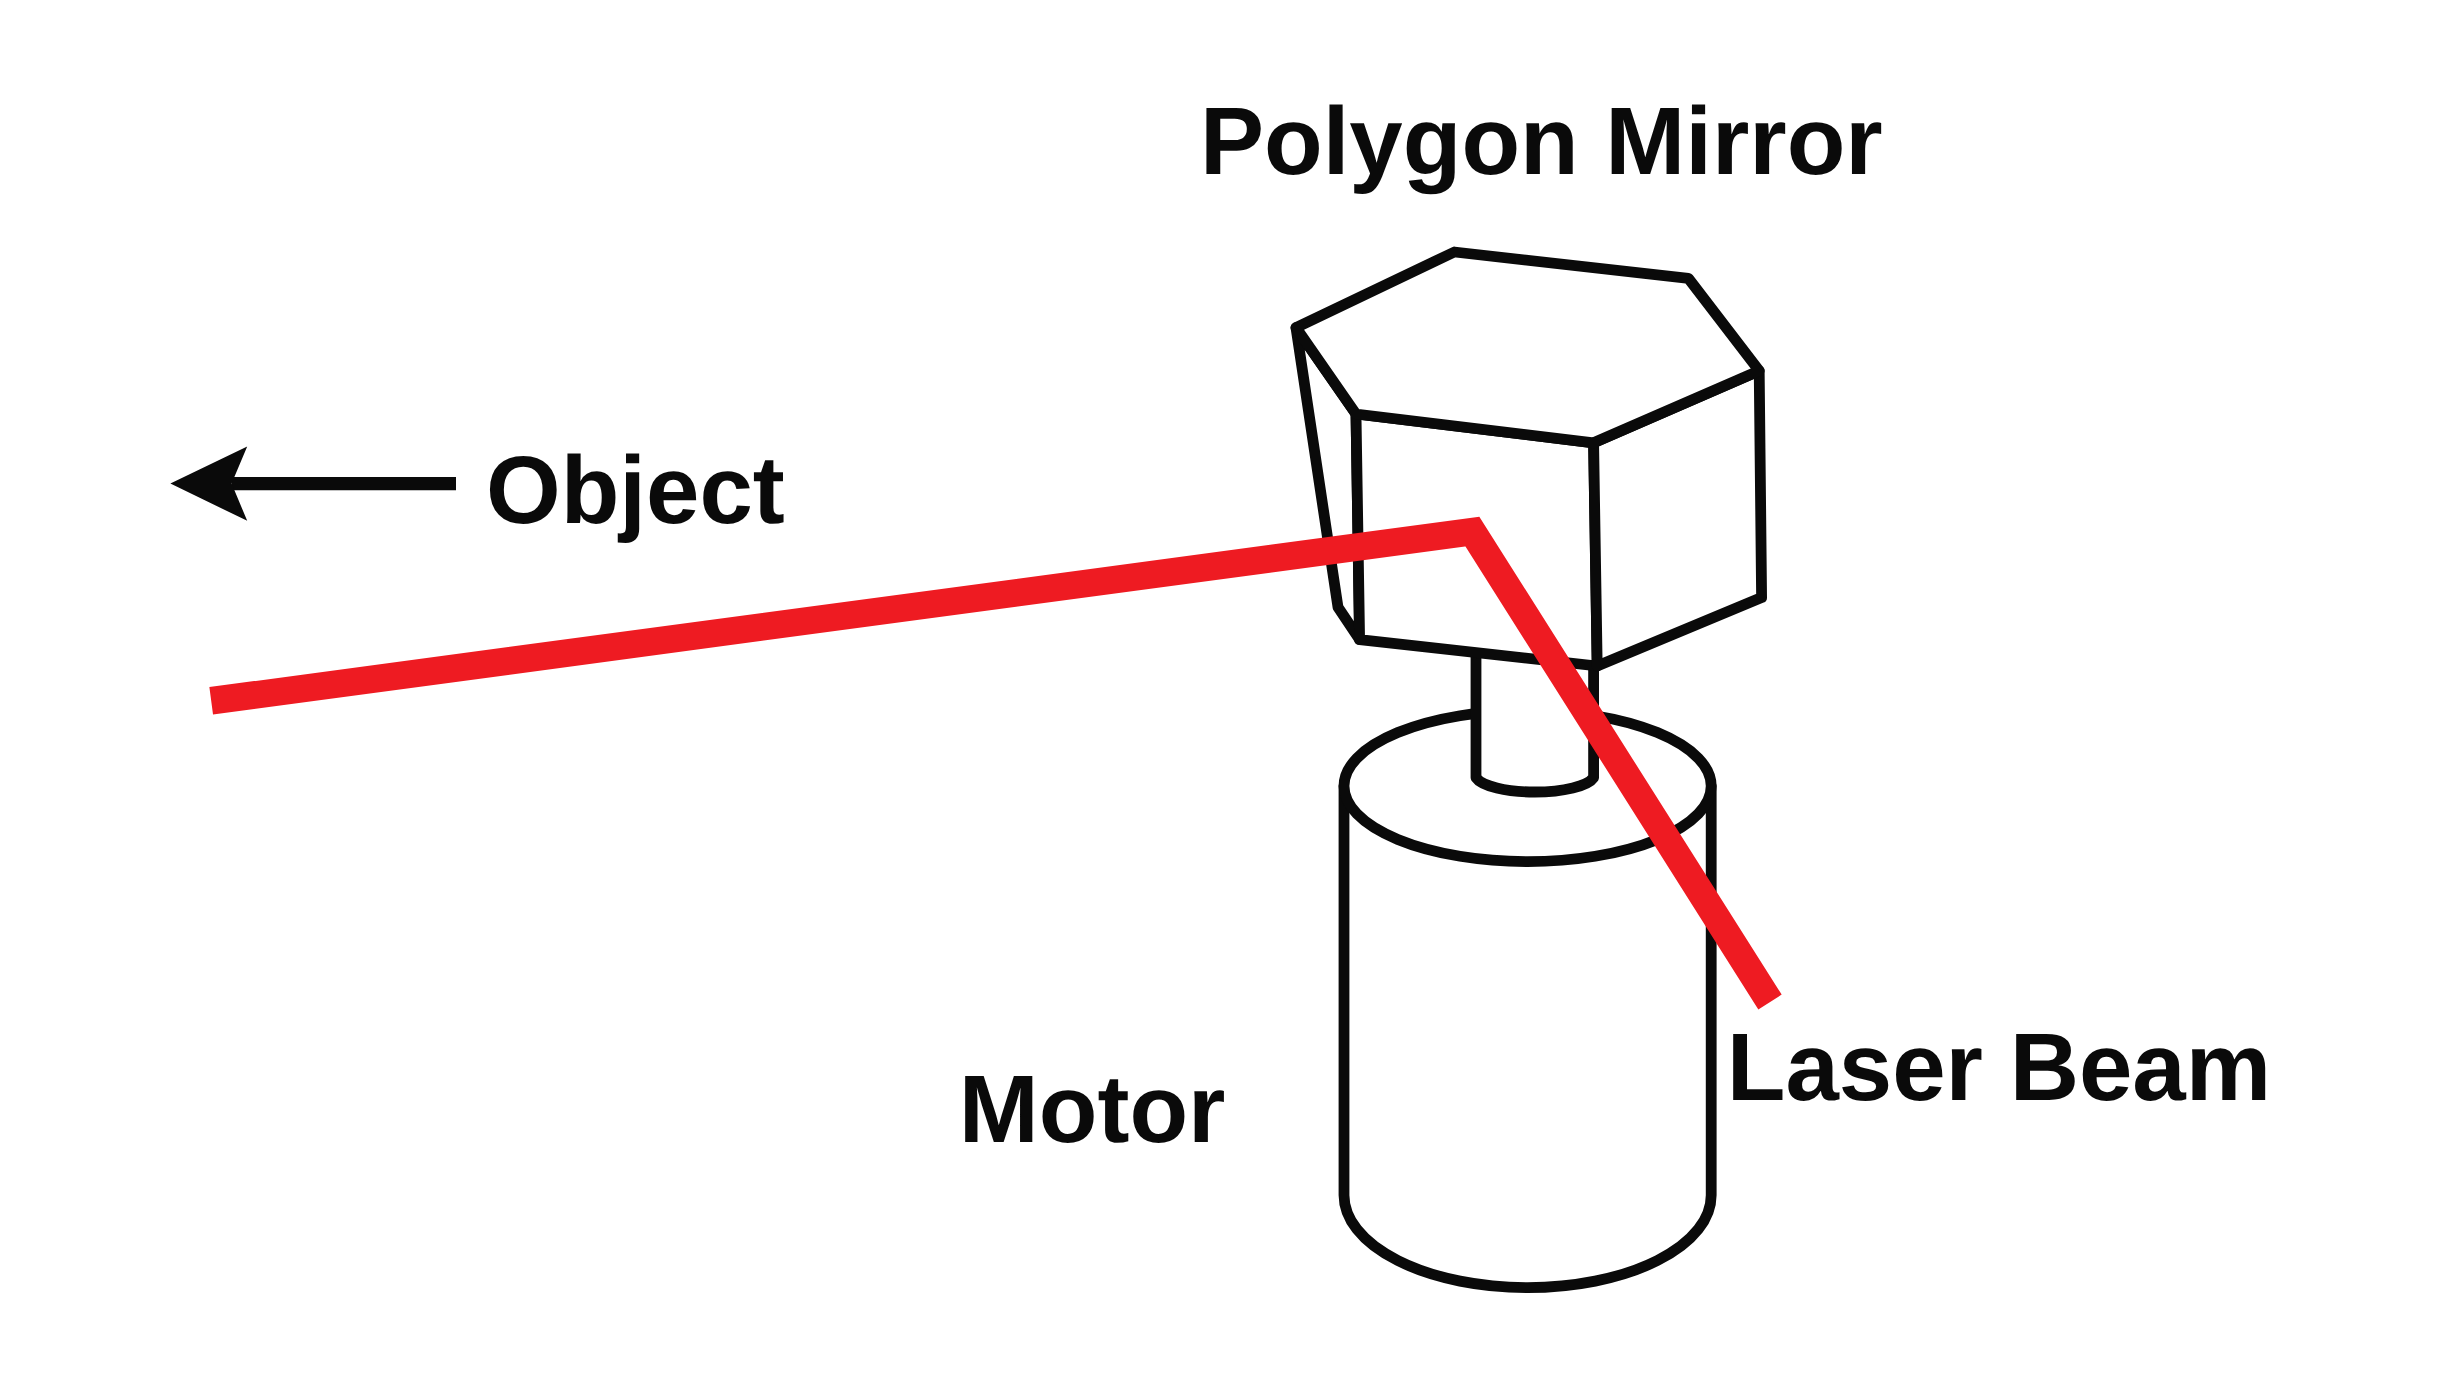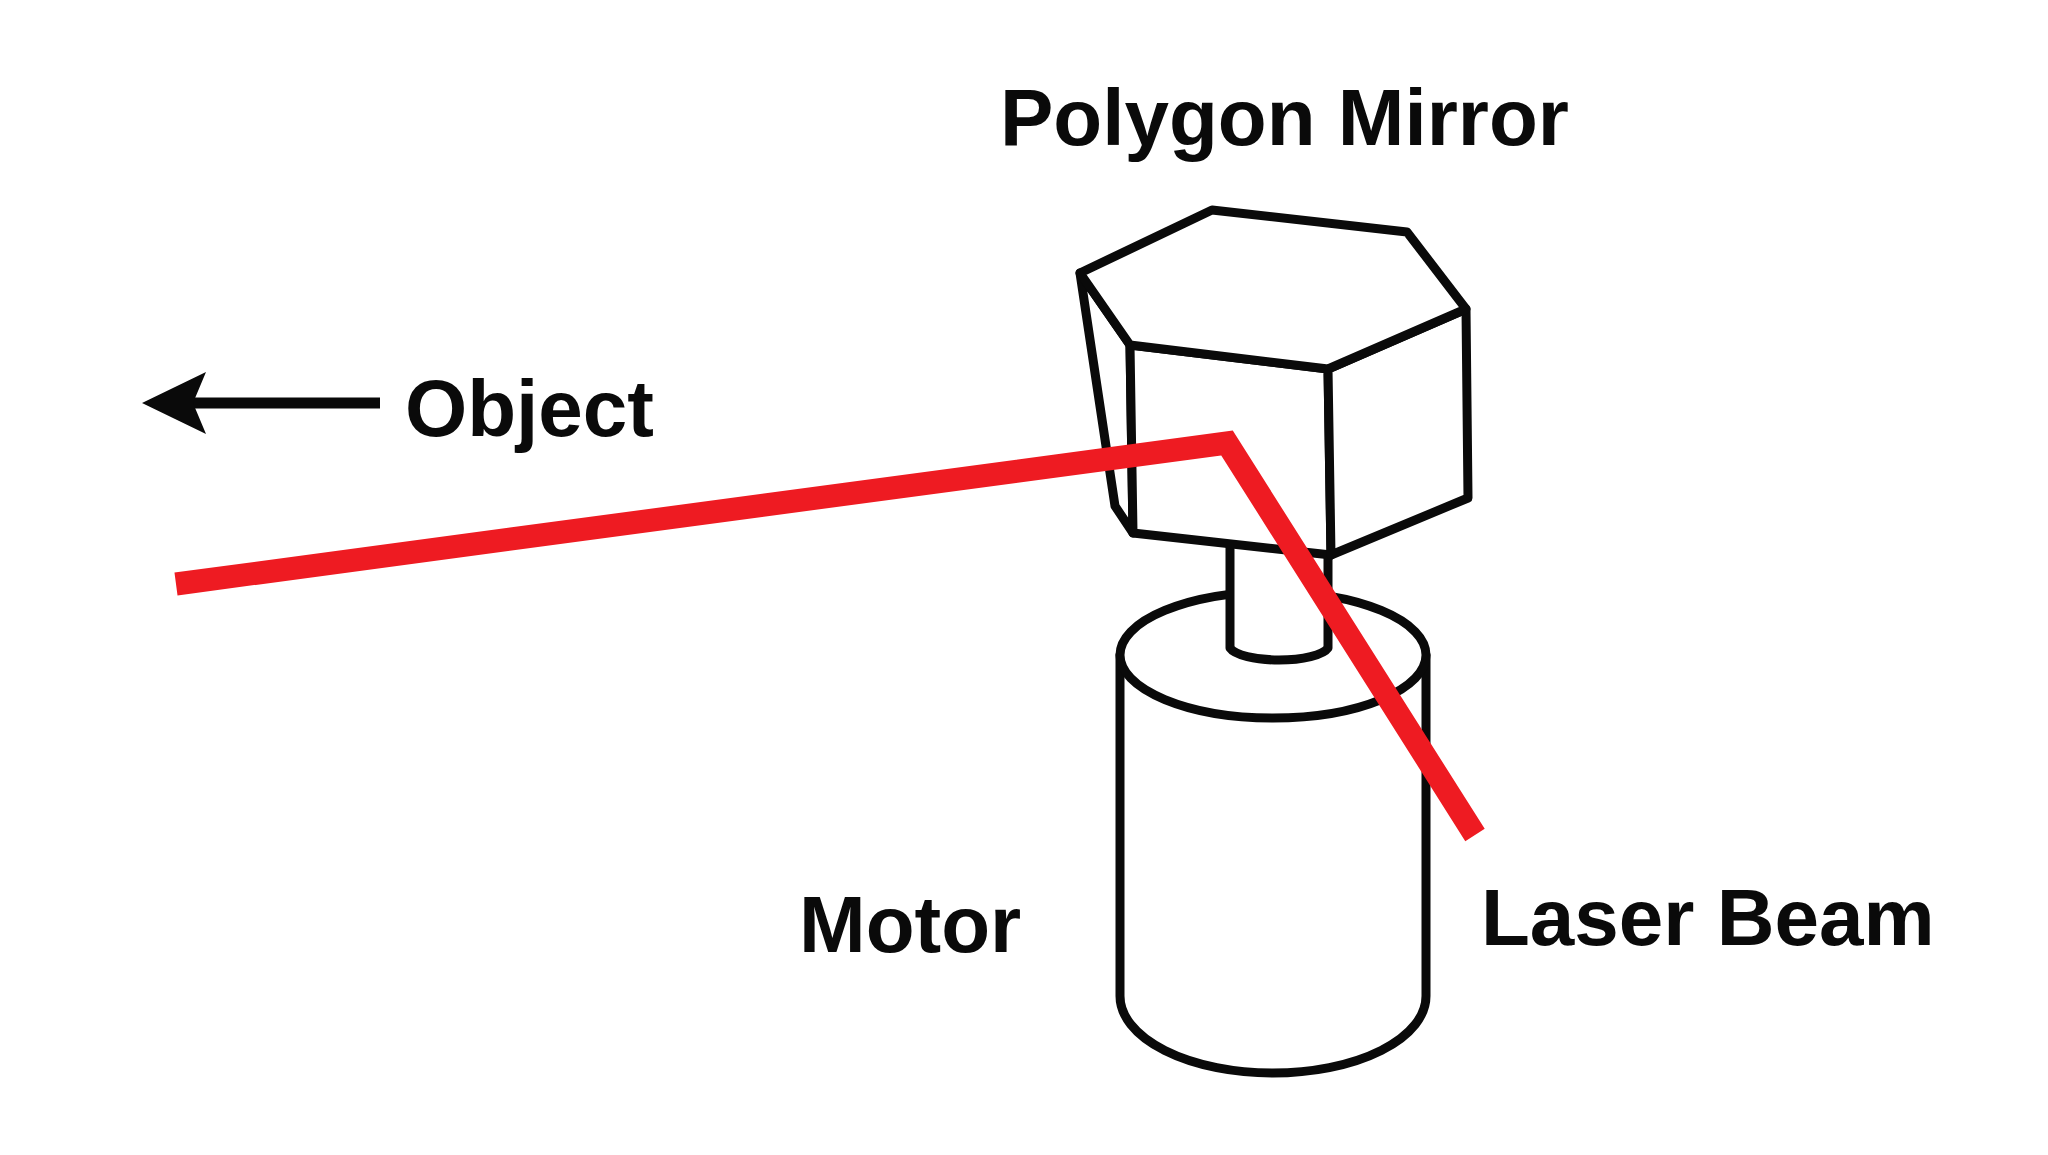--- a/index.html
+++ b/index.html
@@ -85,14 +85,14 @@
 
     <polyline class="laser" points="176,584 1227,443 1475,835"></polyline>
   </svg>
 
   <div class="label" style="left:1000px; top:78px;">Polygon Mirror</div>
 
   <div class="label" style="left:405px; top:369px;text-align:center;">Object</div>
 
   <div class="label" style="left:799px; top:885px;">Motor</div>
 
-  <div class="label" style="left:1481px; top:850px;margin-top:28px;">Laser Beam</div>
+  <div class="label" style="left:1439px; top:850px;">Laser Beam</div>
 </div>
 
 </body></html>

